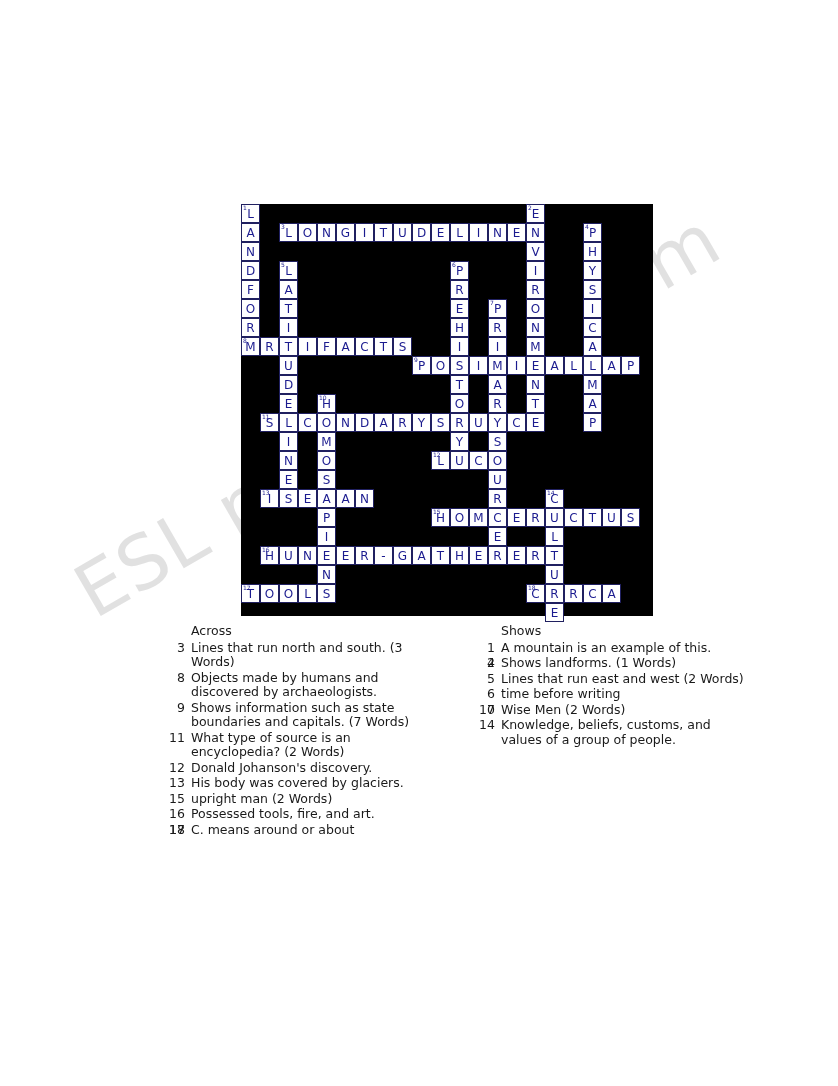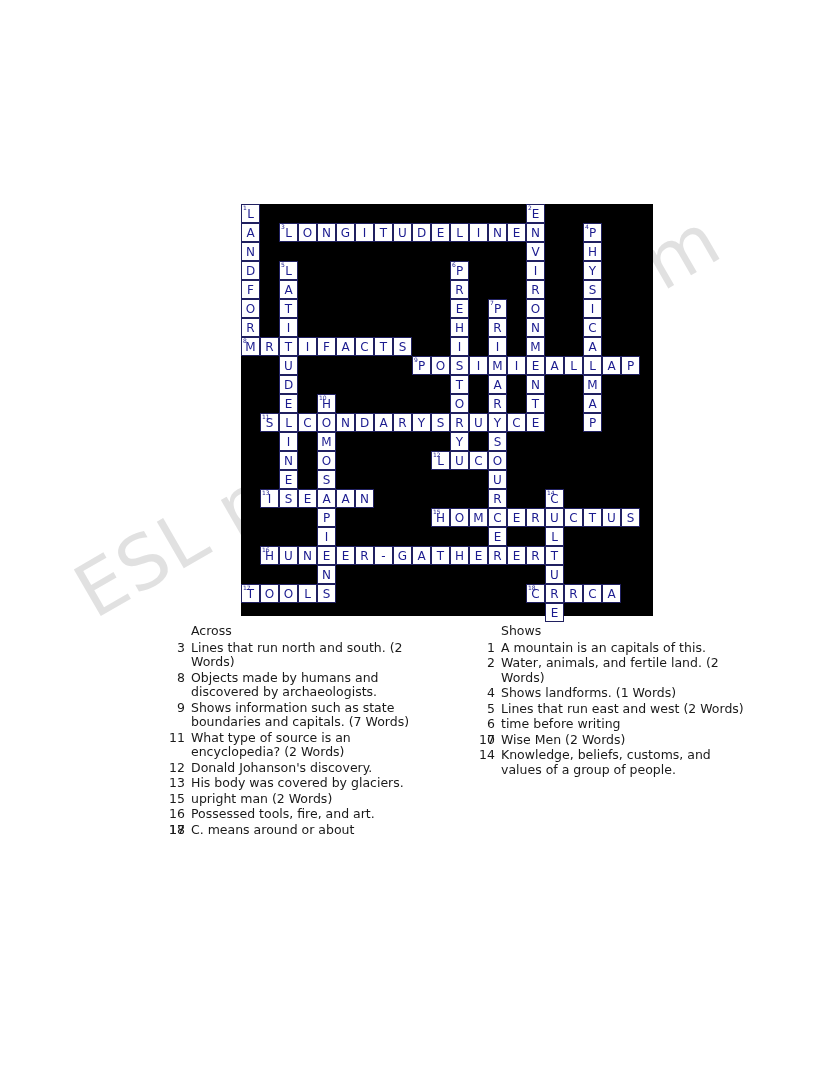--- a/index.html
+++ b/index.html
@@ -627,37 +627,37 @@
         <div class="cell" style="left: 361px; top: 380px;">
           <span class="letter">A</span>
         </div>
       </div>
   </div>
 
   <div class="clues">
     <div class="col col-across">
       <div class="col-head">Across</div>
       <div id="across-list">
-          <div class="clue"><span class="n">3</span><span>Lines that run north and south. (2 Words)</span></div>
+          <div class="clue"><span class="n">3</span><span>Lines that run north and south. (3 Words)</span></div>
           <div class="clue"><span class="n">8</span><span>Objects made by humans and discovered by archaeologists.</span></div>
           <div class="clue"><span class="n">9</span><span>Shows information such as state boundaries and capitals. (7 Words)</span></div>
           <div class="clue"><span class="n">11</span><span>What type of source is an encyclopedia? (2 Words)</span></div>
           <div class="clue"><span class="n">12</span><span>Donald Johanson's discovery.</span></div>
           <div class="clue"><span class="n">13</span><span>His body was covered by glaciers.</span></div>
           <div class="clue"><span class="n">15</span><span>upright man (2 Words)</span></div>
           <div class="clue"><span class="n">16</span><span>Possessed tools, fire, and art.</span></div>
           <div class="clue"><span class="n">17</span></div>
           <div class="clue"><span class="n">18</span><span>C. means around or about</span></div>
         </div>
     </div>
     <div class="col col-down">
       <div class="col-head">Shows</div>
       <div id="down-list">
-          <div class="clue"><span class="n">1</span><span>A mountain is an capitals of this.</span></div>
-          <div class="clue"><span class="n">2</span><span>Water, animals, and fertile land. (2 Words)</span></div>
+          <div class="clue"><span class="n">1</span><span>A mountain is an example of this.</span></div>
+          <div class="clue"><span class="n">2</span></div>
           <div class="clue"><span class="n">4</span><span>Shows landforms. (1 Words)</span></div>
           <div class="clue"><span class="n">5</span><span>Lines that run east and west (2 Words)</span></div>
           <div class="clue"><span class="n">6</span><span>time before writing</span></div>
           <div class="clue"><span class="n">7</span></div>
           <div class="clue"><span class="n">10</span><span>Wise Men (2 Words)</span></div>
           <div class="clue"><span class="n">14</span><span>Knowledge, beliefs, customs, and values of a group of people.</span></div>
         </div>
     </div>
   </div>
 

